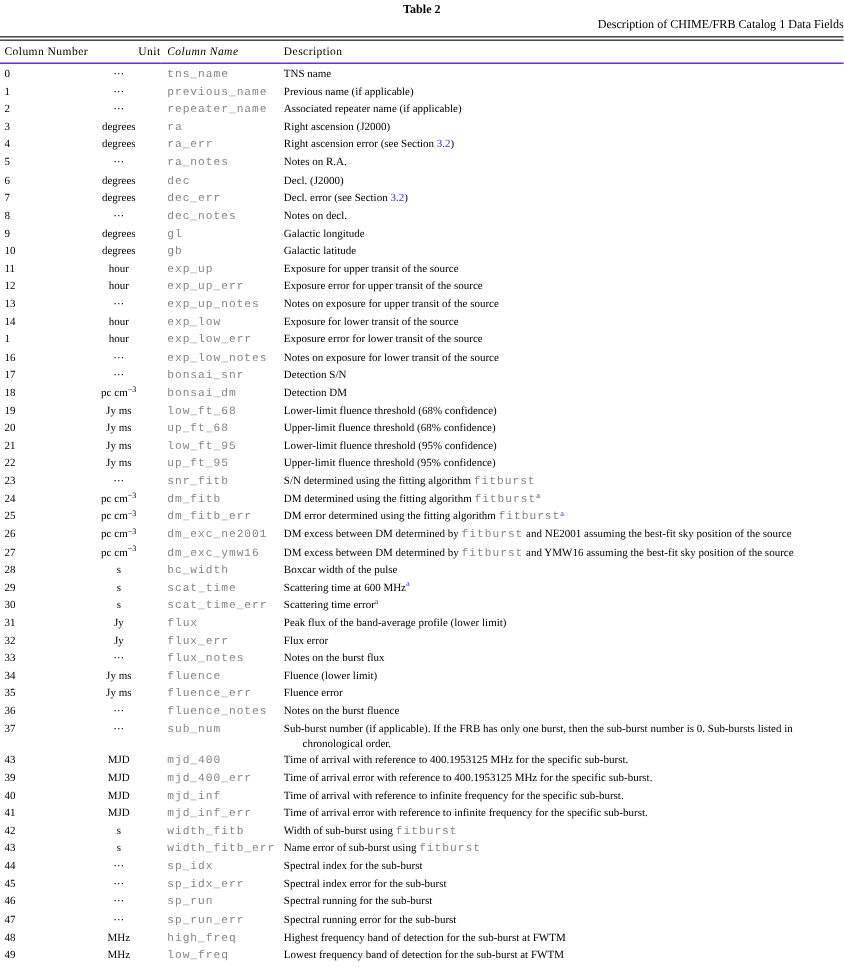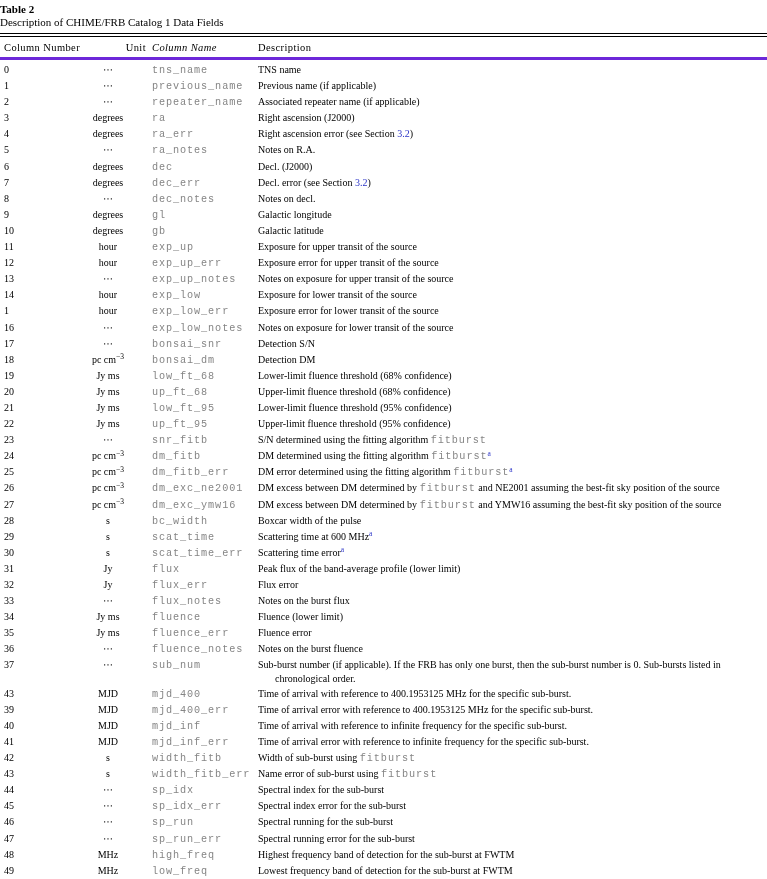--- a/index.html
+++ b/index.html
@@ -2,27 +2,27 @@
 <html style="--link: #2c35c8; --mono: #858585;"><head>
 <meta charset="utf-8">
 <style>
   html, body { margin:0; padding:0; background:#ffffff; }
   body {
     width:767px; height:879px; overflow:hidden;
     font-family:"Liberation Serif", serif; color:#000;
     -webkit-font-smoothing:antialiased;
   }
   .page { width:767px; }
-  .title { font-weight:bold; font-size:11px; line-height:13px; padding-top:3px; }
-  .subtitle { text-align:left; font-size:11px; line-height:13px; padding-bottom:4px; }
+  .title { text-align:center; font-weight:bold; font-size:11px; line-height:13px; padding-top:3px; }
+  .subtitle { text-align:right; font-size:11px; line-height:13px; padding-bottom:4px; }
   .rule-double { height:2px; border-top:1px solid #000; border-bottom:1px solid #000; }
   table { width:100%; border-collapse:collapse; table-layout:fixed; }
   th {
     font-size:10.5px; font-weight:normal; letter-spacing:0.4px;
-    text-align:left; padding:5px 0 4px 0; border-bottom:3px solid #6d28d9;
+    text-align:left; padding:5px 0 4px 0; border-bottom:1px solid #6d28d9;
     white-space:nowrap;
     margin-top:16px;
   }
   th.th-num { padding-left:4px; }
   th.th-unit { text-align:right; }
   th.th-name { padding-left:6px;font-style:italic; }
   td { font-size:10px; line-height:13.1px; vertical-align:top; white-space:nowrap; }
   tbody tr:first-child td { padding-top:3px; }
   tbody tr:last-child td { padding-bottom:3px; }
   td.c-num { padding-left:4px; }

